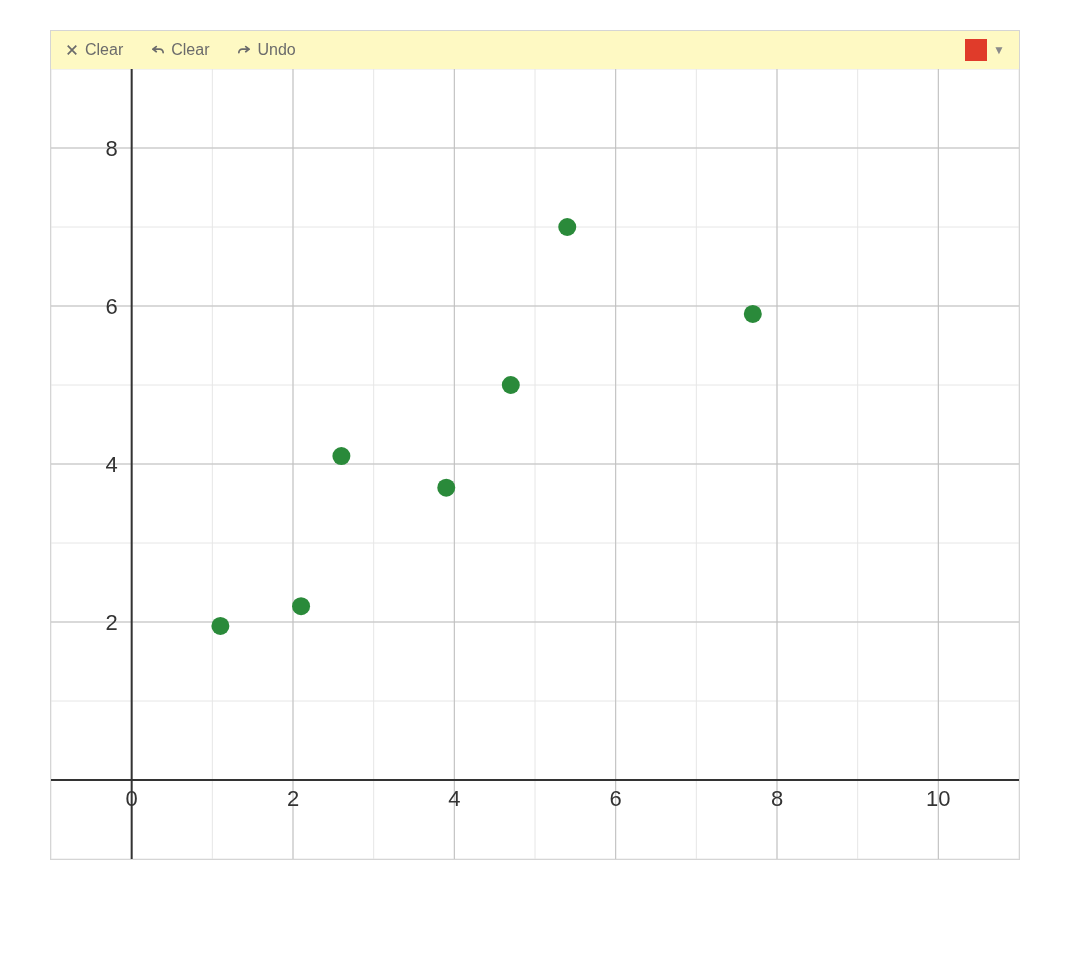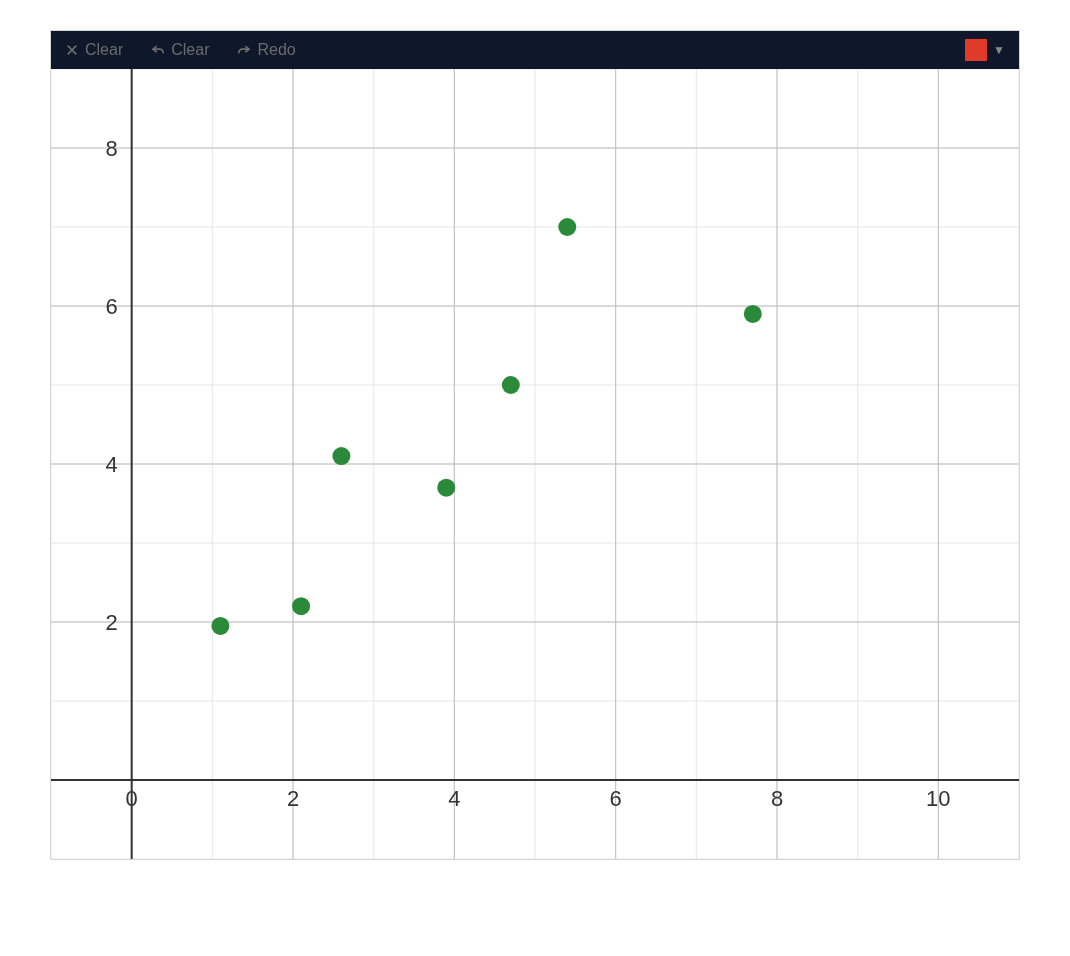--- a/index.html
+++ b/index.html
@@ -1,19 +1,19 @@
 <!DOCTYPE html>
 <html><head>
 <meta charset="utf-8">
 <style>
   html,body{margin:0;padding:0;font-family:Arial,Helvetica,sans-serif;background:#fff;color:#333;}
   .wrap{width:1070px;box-sizing:border-box;padding:30px 50px 0 50px;}
   .prompt{font-size:18px;color:#4a4a4a;margin-bottom:14px;}
   .panel{border:1px solid #d5d5d5;}
-  .toolbar{height:38px;background:#0f172a;display:flex;align-items:center;gap:28px;padding:0 14px;}
+  .toolbar{height:38px;background:#fef9c3;display:flex;align-items:center;gap:28px;padding:0 14px;}
   .tbtn{display:flex;align-items:center;gap:6px;color:#6b6b6b;font-size:16px;cursor:pointer;}
   .tbtn .ico{display:inline-flex;width:14px;height:14px;align-items:center;justify-content:center;}
   .spacer{flex:1;}
   .colorpick{display:flex;align-items:center;gap:6px;cursor:pointer;}
   .swatch{width:20px;height:20px;background:#e03b2a;border:1px solid #c02a1a;}
   .chev{color:#8a8a8a;font-size:12px;}
   .plotwrap{position:relative;width:100%;height:790px;background:#fff;overflow:hidden;}
   svg text{font-family:Arial,Helvetica,sans-serif;}
 </style>
 </head>
@@ -38,21 +38,21 @@
             </svg>
         </span>
         <span>Clear</span>
       </div>
       <div class="tbtn">
         <span class="ico">
           <svg viewBox="0 0 16 14" width="14" height="12">
               <path d="M10 3 L14 6 L10 9 M14 6 H6 A4 4 0 0 0 2 10" stroke="#6b6b6b" stroke-width="2" fill="none" stroke-linecap="round" stroke-linejoin="round"></path>
             </svg>
         </span>
-        <span>Redo</span>
+        <span>Undo</span>
       </div>
       <div class="spacer"></div>
       <div class="colorpick">
         <span class="swatch" style="background:#e03b2a;border:1px solid #e03b2a;"></span>
         <span class="chev">▼</span>
       </div>
     </div>
 
     <div class="plotwrap">
       <svg id="plot" width="100%" height="100%" viewBox="0 0 968 790">

